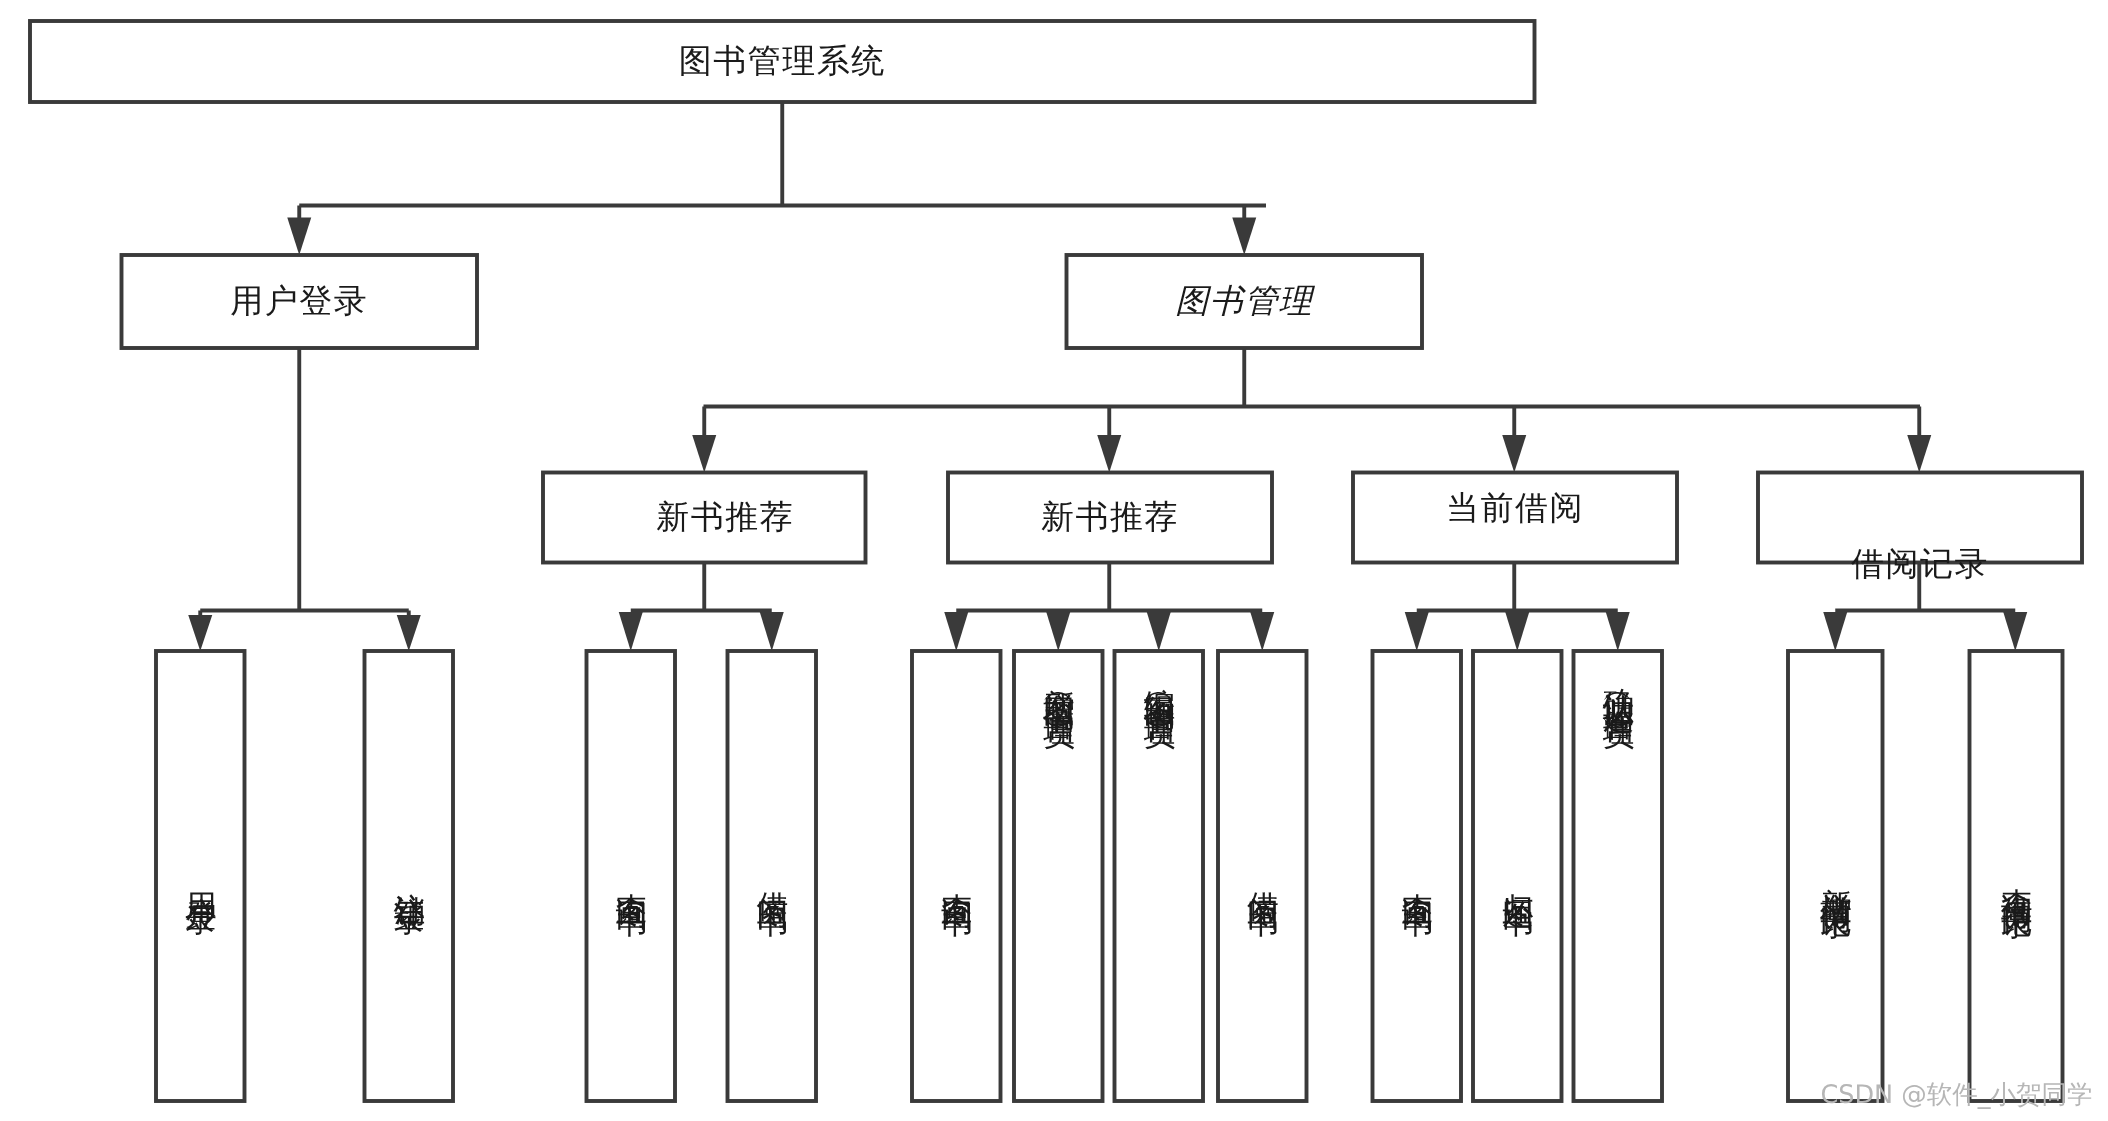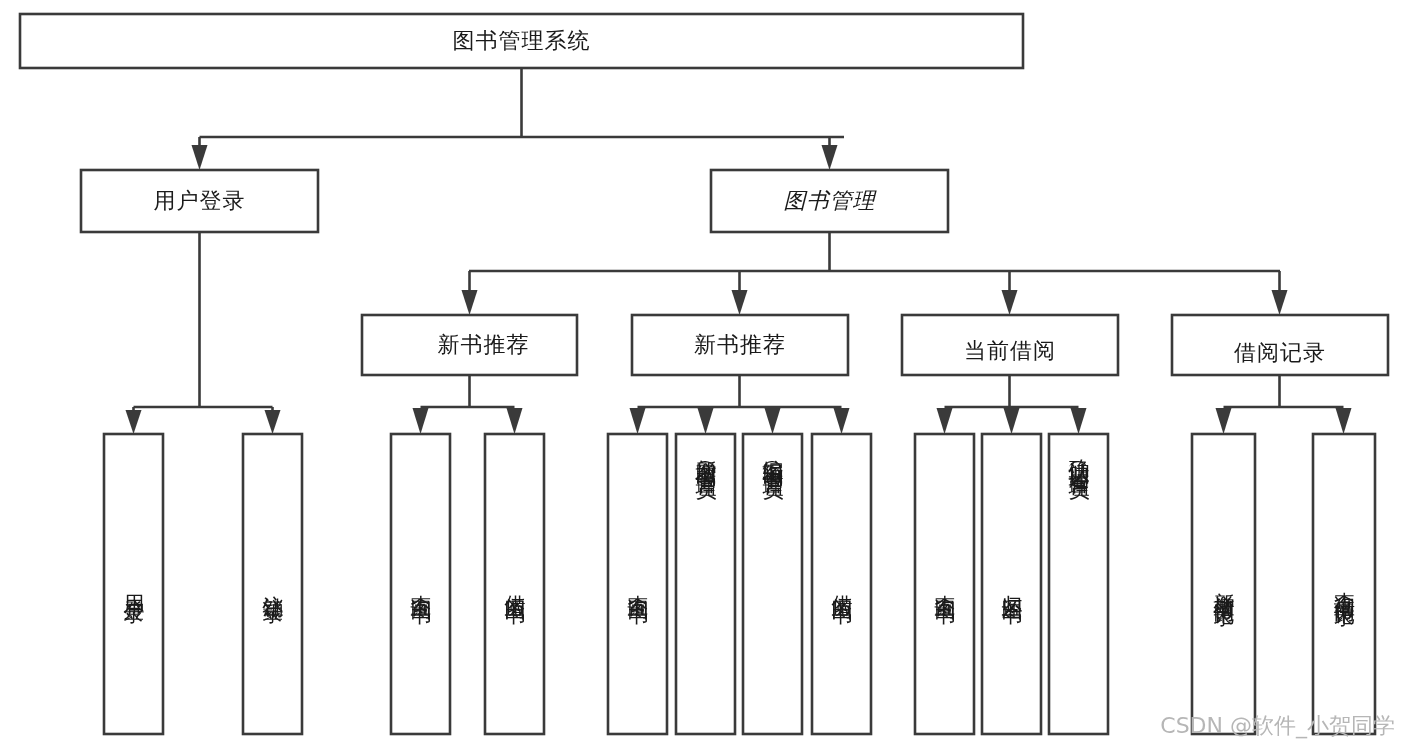--- a/index.html
+++ b/index.html
@@ -68,21 +68,21 @@
     font-size: 22px;
     color: #1a1a1a;
     letter-spacing: 1px;
     white-space: nowrap;
   }
   #watermark {
     position: absolute;
     right: 10px;
     bottom: 6px;
     font-family: "DejaVu Sans", "Liberation Sans", sans-serif;
-    font-size: 22px;
+    font-size: 17px;
     color: #b6b6b6;
     white-space: nowrap;
     pointer-events: none;
   }
 </style>
 </head>
 <body>
 
 <div id="diagram-root">
 
@@ -176,24 +176,24 @@
   <div class="hlabel-wrap" style="left:711px; top:170px; width:237px; height:62px;font-style:italic;">
     <span class="hlabel-text">图书管理</span>
   </div>
 
   <div class="hlabel-wrap" style="left:362px; top:315px; width:243px; height:60px;">
     <span class="hlabel-text">新书推荐</span>
   </div>
   <div class="hlabel-wrap" style="left:632px; top:315px; width:216px; height:60px;">
     <span class="hlabel-text">新书推荐</span>
   </div>
-  <div class="hlabel-wrap" style="left:902px; top:315px; width:216px; height:48px;margin-top:12px;">
+  <div class="hlabel-wrap" style="left:902px; top:315px; width:216px; height:48px;">
     <span class="hlabel-text">当前借阅</span>
   </div>
-  <div class="hlabel-wrap" style="left:1172px; top:315px; width:216px; height:76px;">
+  <div class="hlabel-wrap" style="left:1172px; top:315px; width:216px; height:76px;align-items:flex-end;">
     <span class="hlabel-text">借阅记录</span>
   </div>
 
   <div class="vlabel-wrap" style="left:104px; top:434px; width:59px; height:300px;">
     <span class="vlabel-text">用户登录</span>
   </div>
   <div class="vlabel-wrap" style="left:243px; top:434px; width:59px; height:300px;">
     <span class="vlabel-text">注销登录</span>
   </div>
   <div class="vlabel-wrap" style="left:391px; top:434px; width:59px; height:300px;">

